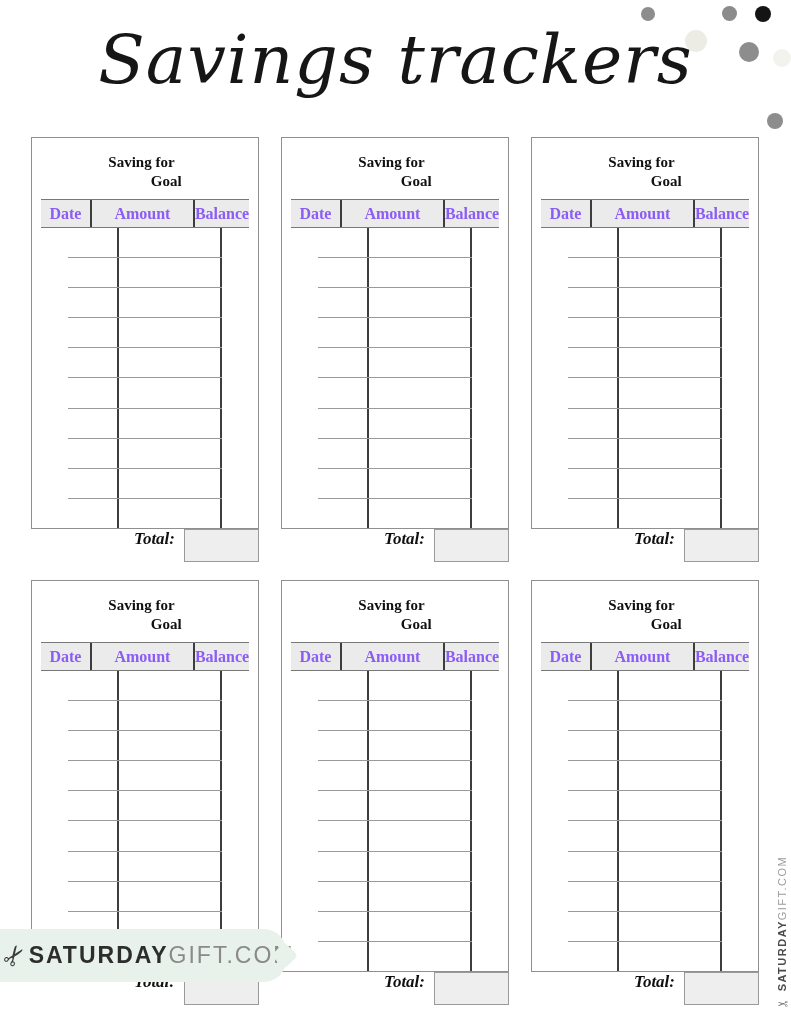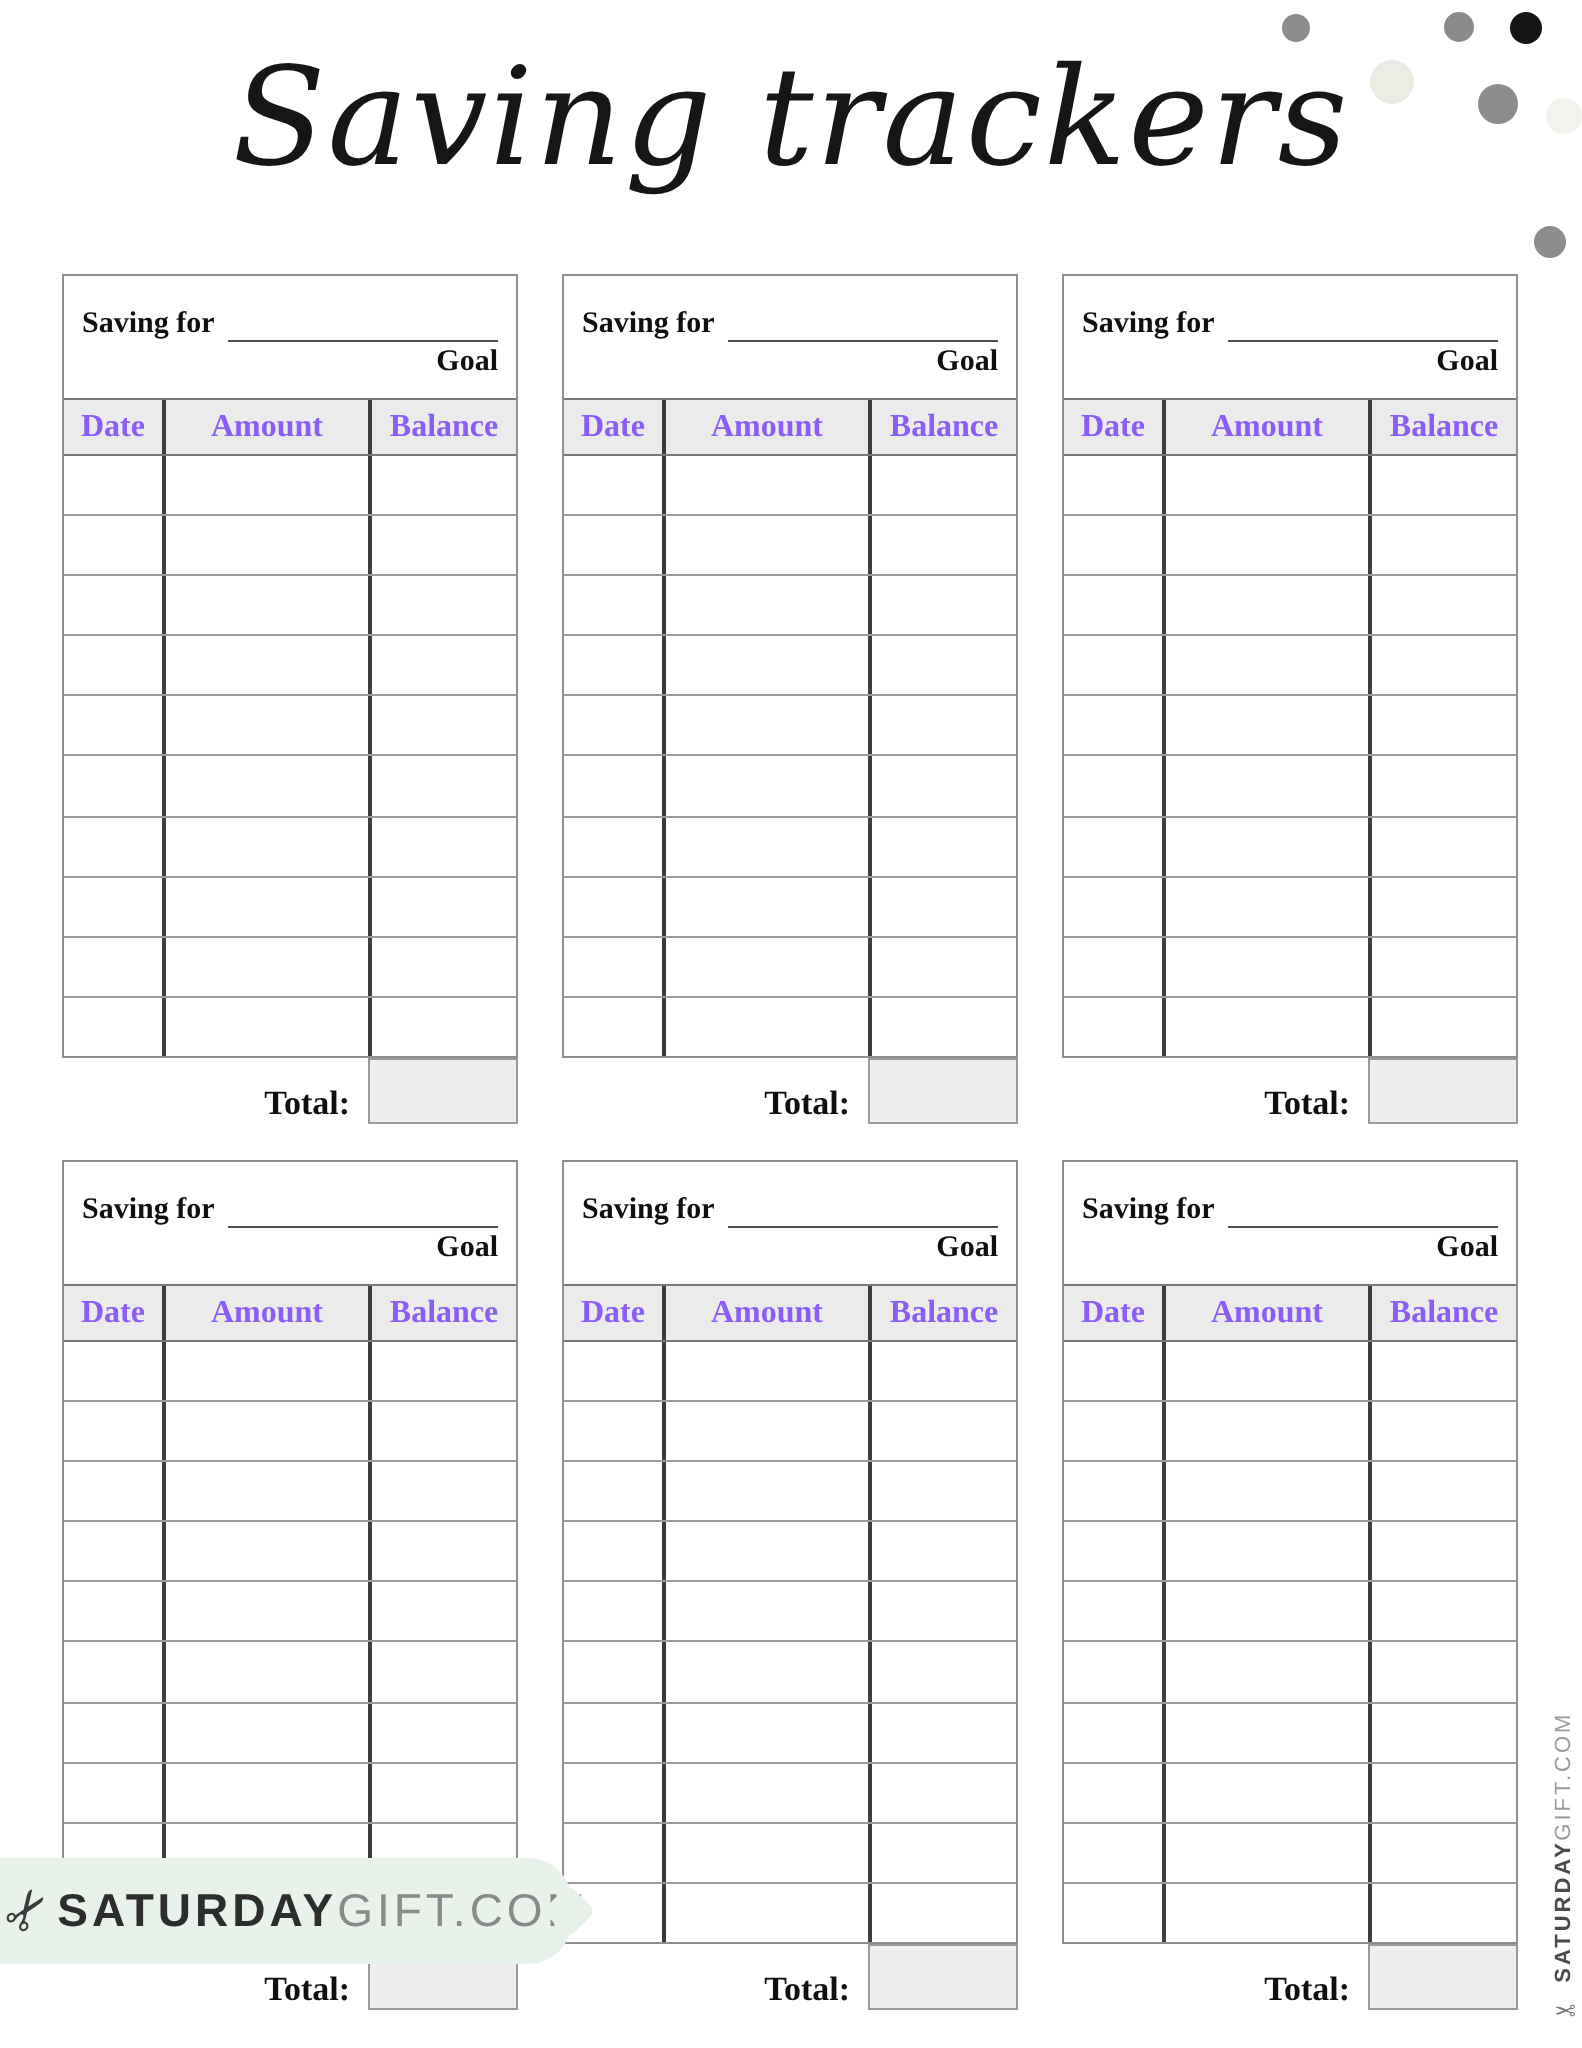--- a/index.html
+++ b/index.html
@@ -25,21 +25,21 @@
   .dot-6{left:773px;top:49px;width:18px;height:18px;background:#f3f3ee;}
   .dot-7{left:767px;top:113px;width:16px;height:16px;background:#8d8d8d;}
 
   
   .slot{position:absolute;width:228px;z-index:1;}
   .slot-1{left:31px;top:137px}  .slot-2{left:281px;top:137px}  .slot-3{left:531px;top:137px}
   .slot-4{left:31px;top:580px}  .slot-5{left:281px;top:580px}  .slot-6{left:531px;top:580px}
 
   .card{
     box-sizing:border-box;height:392px;border:1px solid #8f8f8f;background:#fff;
-    display:flex;flex-direction:column;
+    display:flex;flex-direction:column;align-items:center;
   }
   .card-head{flex:0 0 auto;height:61px;box-sizing:border-box;padding:9px 9px 0 9px;}
   .head-line{display:flex;align-items:flex-end;height:24px;}
   .head-line.goal-line-wrap{padding-left:36px;margin-top:2px;flex-direction:column;}
   .fill-label{font-weight:700;font-size:15px;color:#101010;white-space:nowrap;}
   .fill-line{flex:1;border-bottom:1.4px solid #4e4e4e;margin-left:7px;height:100%;}
   .fill-line.goal-line{flex:0 0 122px;}
 
   .thead{
     flex:0 0 auto;display:flex;height:29px;background:#ebebeb;box-sizing:border-box;
@@ -53,21 +53,21 @@
   .col-amount{width:103px;}
   .col-balance{flex:1;}
   .th.col-date,.th.col-amount{border-right:2px solid #3d3d3d;}
 
   .tbody{flex:1;display:flex;flex-direction:column;}
   .trow{flex:1;display:flex;border-bottom:1px solid #9a9a9a;box-sizing:border-box;}
   .trow:last-child{border-bottom:none;}
   .cell{box-sizing:border-box;}
   .cell.col-date,.cell.col-amount{border-right:2px solid #3d3d3d;}
 
-  .total-row{height:33px;display:flex;justify-content:flex-end;align-items:flex-end;}
+  .total-row{height:33px;display:flex;justify-content:flex-end;align-items:flex-start;font-style:italic;}
   .total-label{font-weight:700;font-size:17px;color:#101010;margin-right:9px;}
   .total-box{width:75px;height:33px;box-sizing:border-box;background:#eeeeee;border:1px solid #9a9a9a;}
 
   
   .wm-band{
     position:absolute;left:0;top:929px;width:286px;height:53px;z-index:6;
     background:#e8f1ea;border-radius:0 22px 22px 0;
     display:flex;align-items:center;padding-left:3px;box-sizing:border-box;
     font-family:"Liberation Sans",sans-serif;
   }
@@ -89,21 +89,21 @@
     display:flex;align-items:center;
     font-family:"Liberation Sans",sans-serif;letter-spacing:1.5px;line-height:1;
   }
   .side-scissors{font-family:"DejaVu Sans",sans-serif;font-size:13px;color:#777;margin-bottom:3px;}
   .side-bold{font-weight:700;font-size:11px;color:#4a4a4a;}
   .side-light{font-weight:400;font-size:11px;color:#9b9b9b;}
 </style>
 </head>
 <body>
 
-<div class="page-title">Saving trackers</div>
+<div class="page-title">Savings trackers</div>
 
 <div class="dot dot-1"></div>
 <div class="dot dot-2"></div>
 <div class="dot dot-3"></div>
 <div class="dot dot-4"></div>
 <div class="dot dot-5"></div>
 <div class="dot dot-6"></div>
 <div class="dot dot-7"></div>
 
 <div id="tracker-grid">

